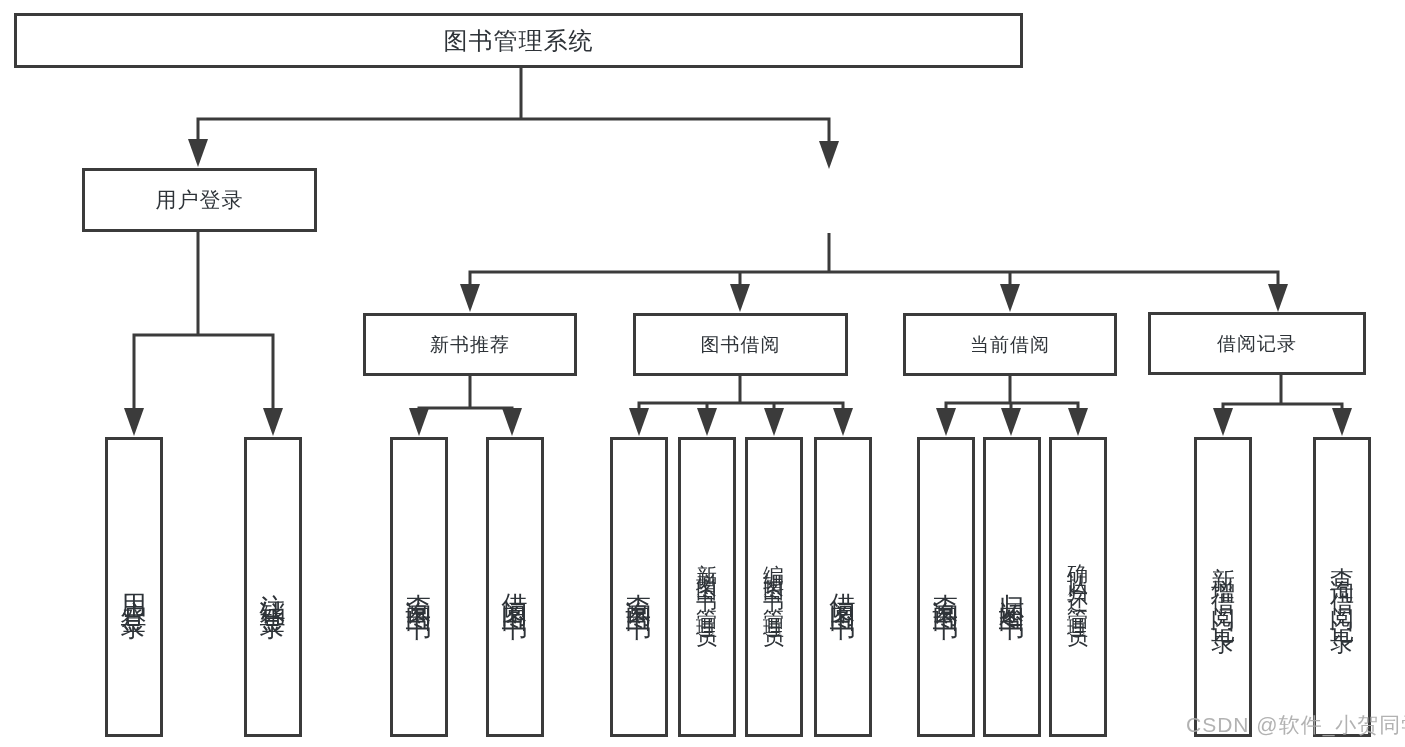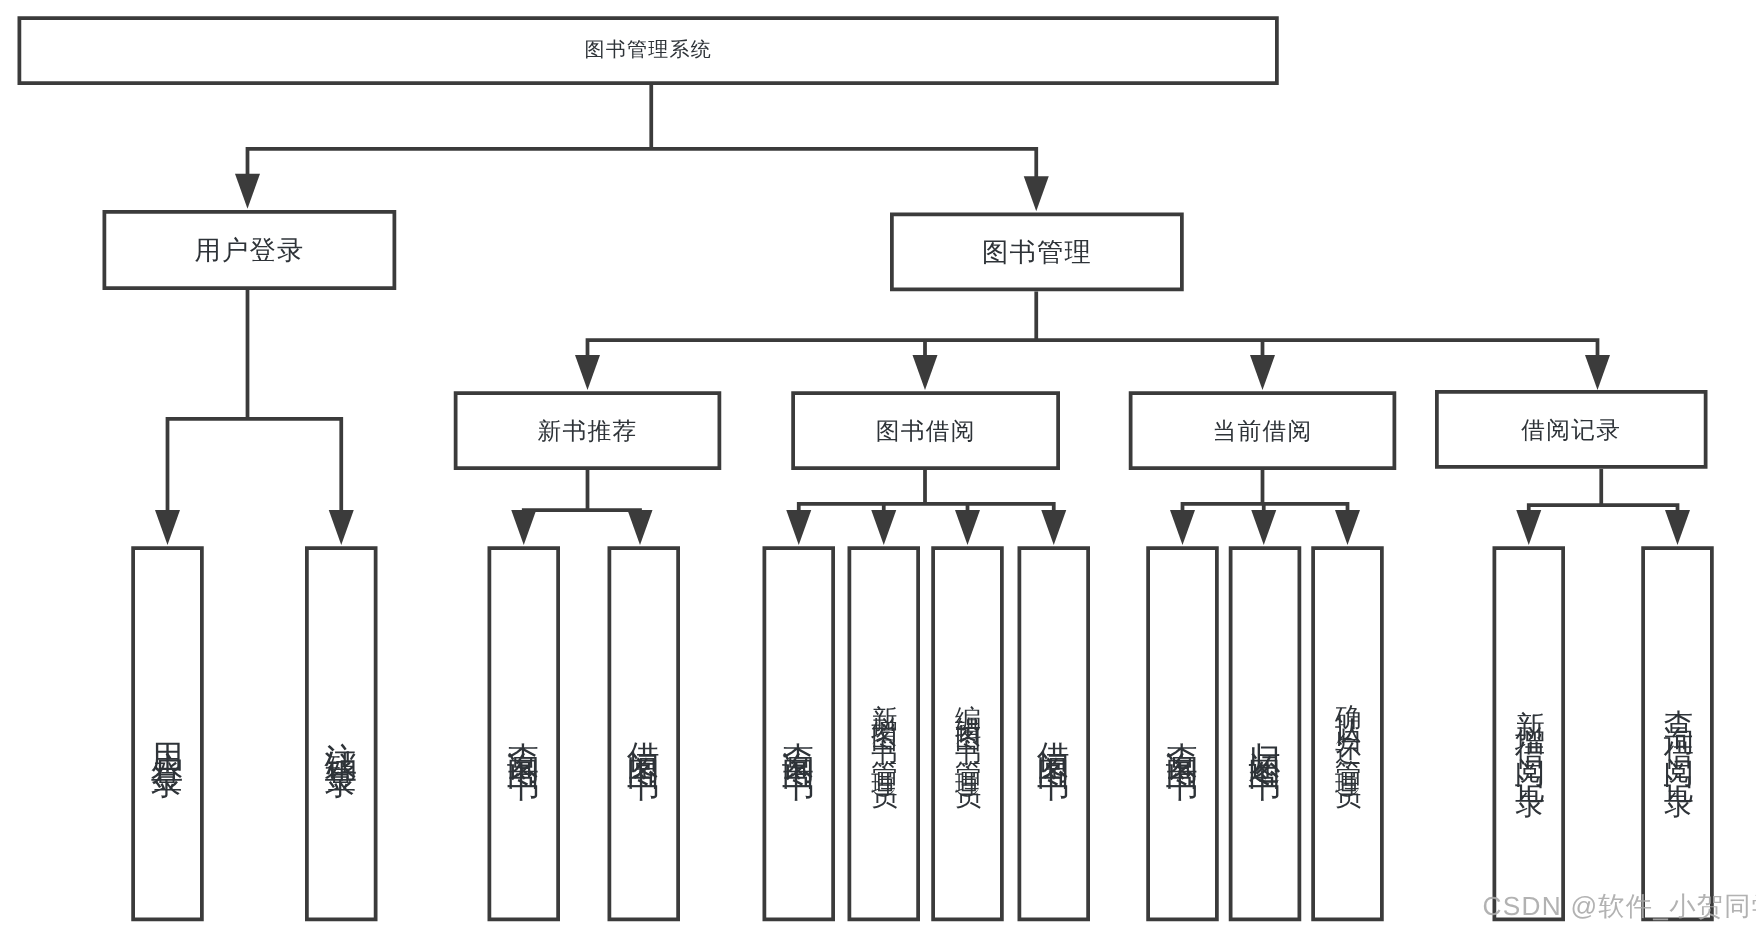--- a/index.html
+++ b/index.html
@@ -13,21 +13,21 @@
   }
   #connectors{position:absolute;left:0;top:0;width:1405px;height:747px;}
   .box{
     position:absolute;
     background:#fff;
     border:3px solid #3b3b3b;
     box-sizing:border-box;
     display:flex;align-items:center;justify-content:center;
     text-align:center;
   }
-  .root-box{font-size:16px;letter-spacing:1px;}
+  .root-box{font-size:24px;letter-spacing:1px;}
   .l2-box{font-size:21px;letter-spacing:1px;}
   .l3-box{font-size:19px;letter-spacing:1px;}
   .leaf-box{width:58px;top:437px;height:300px;}
   .vtext{
     writing-mode:vertical-rl;
     text-orientation:mixed;
     white-space:nowrap;
     line-height:1;
   }
   .v-short{font-size:26px;letter-spacing:7px;}
@@ -90,23 +90,20 @@
     </g>
   </svg>
 
   <div class="box root-box" style="left:14px;top:13px;width:1009px;height:55px;">
     <span>图书管理系统</span>
   </div>
 
   <div class="box l2-box" style="left:82px;top:168px;width:235px;height:64px;">
     <span>用户登录</span>
   </div>
-  <div class="box l2-box" style="left:712px;top:170px;width:235px;height:63px;">
-    <span>图书管理</span>
-  </div>
 
   <div class="box l3-box" style="left:363px;top:313px;width:214px;height:63px;align-items:center;">
     <span>新书推荐</span>
   </div>
   <div class="box l3-box" style="left:903px;top:313px;width:214px;height:63px;">
     <span>当前借阅</span>
   </div>
   <div class="box l3-box" style="left:633px;top:313px;width:215px;height:63px;">
     <span>图书借阅</span>
   </div>

